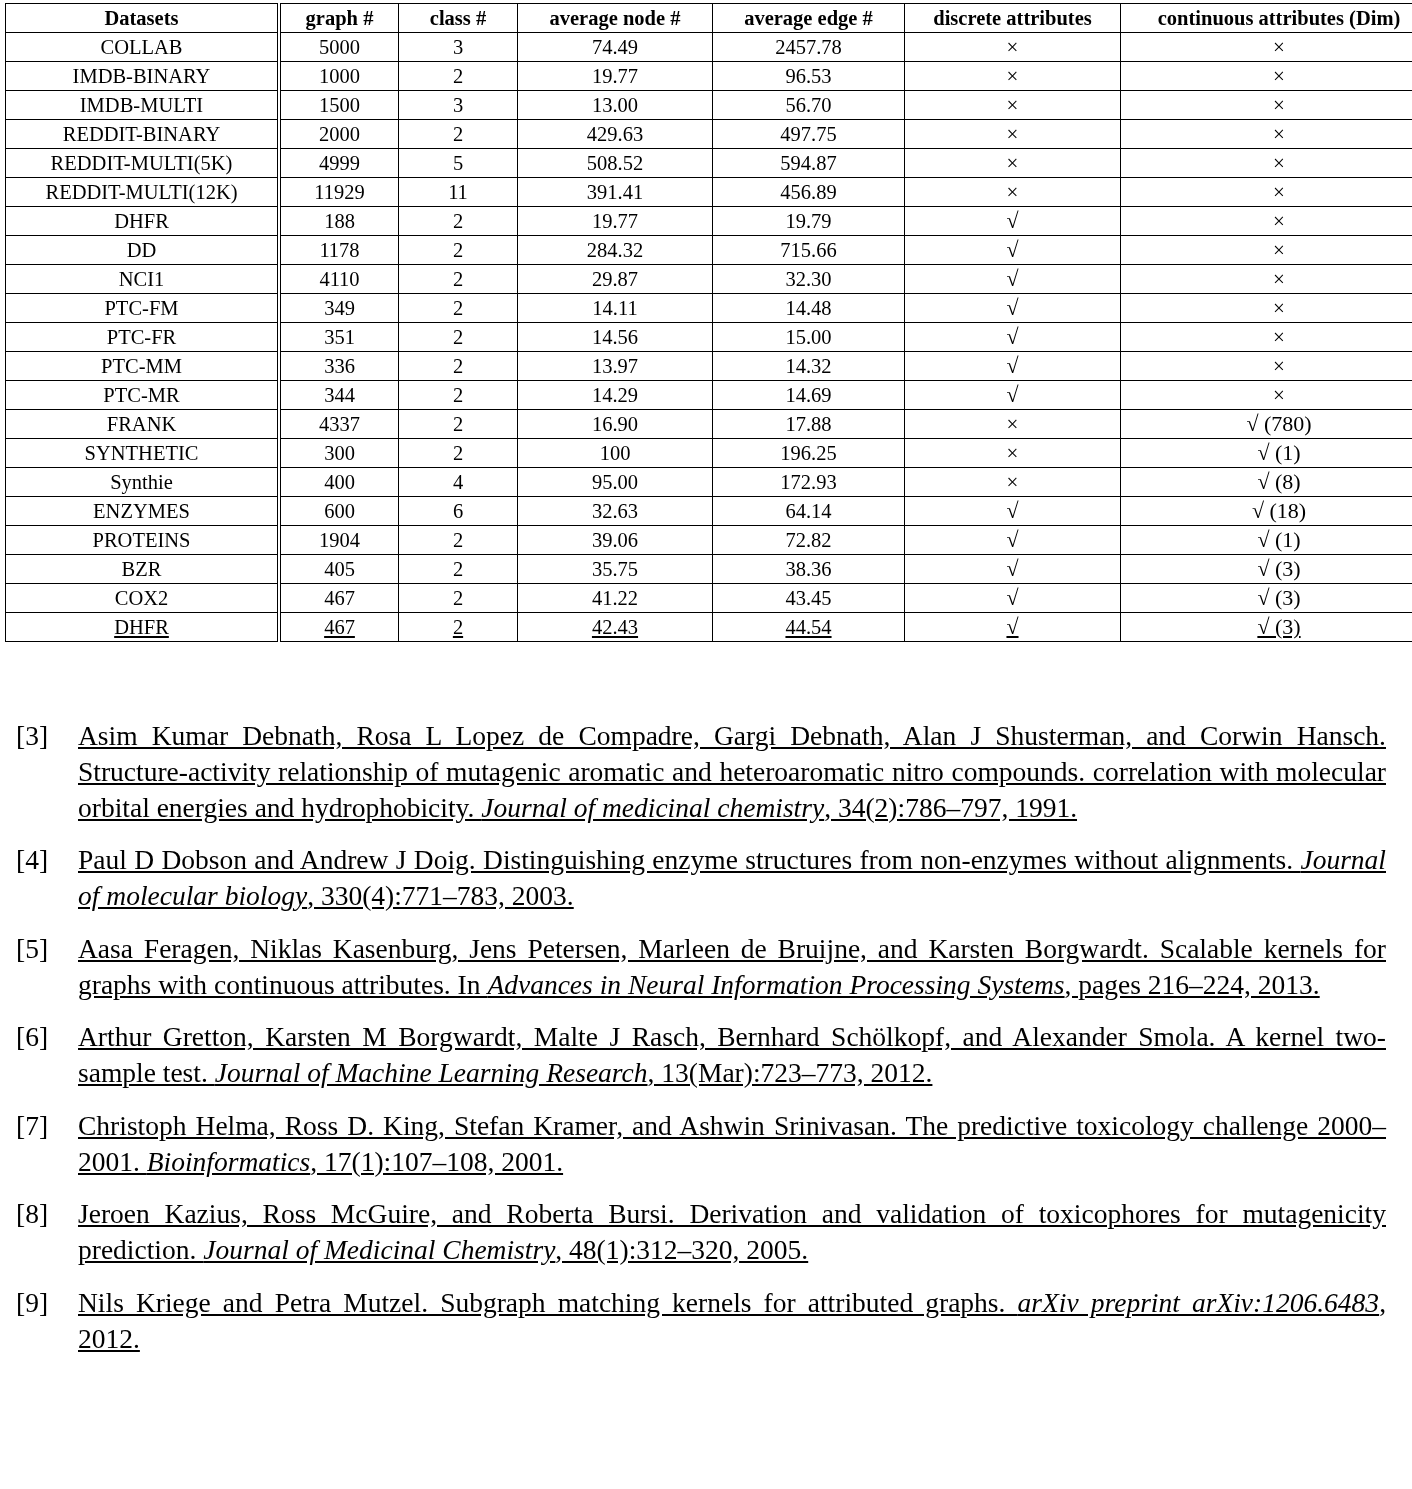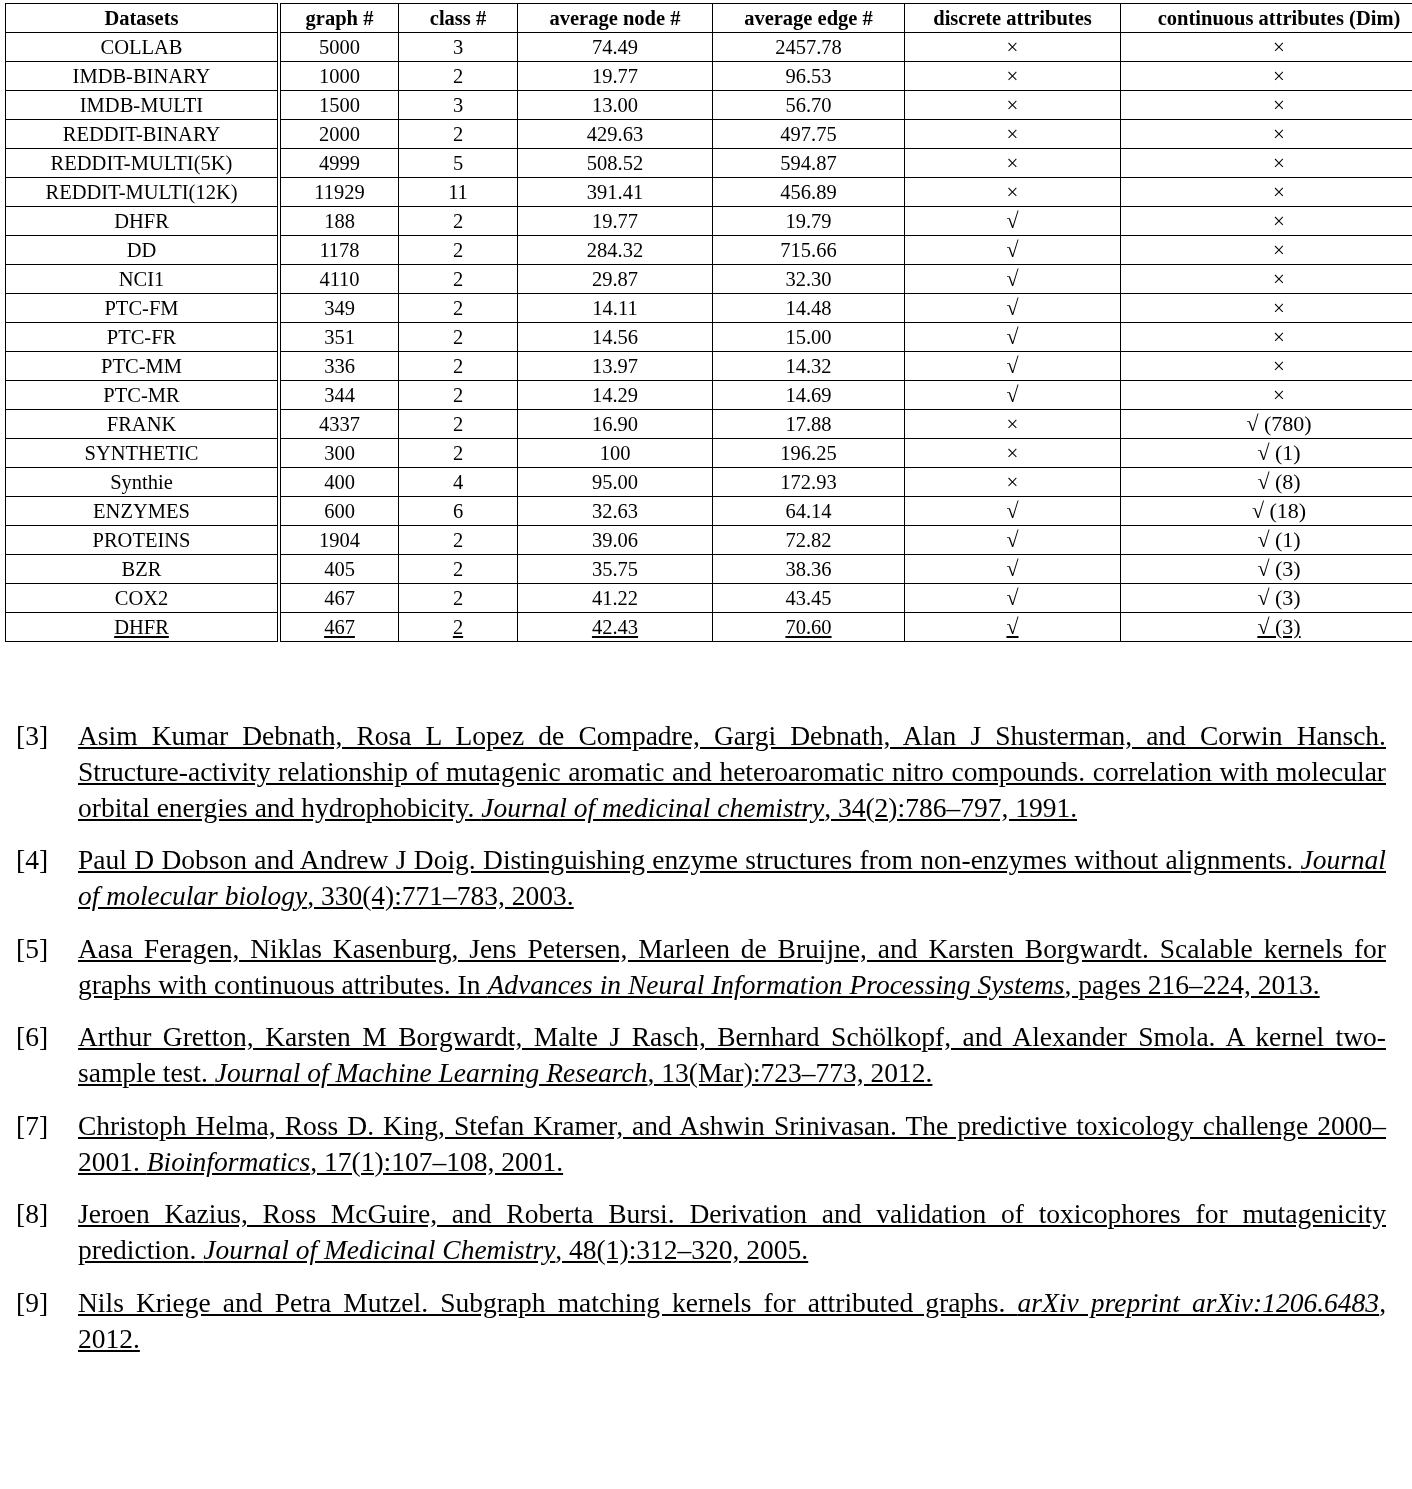--- a/index.html
+++ b/index.html
@@ -280,21 +280,21 @@
           <td class="c-node">41.22</td>
           <td class="c-edge">43.45</td>
           <td class="c-disc"><span class="mark-v">√</span></td>
           <td class="c-cont"><span class="mark-v">√ (3)</span></td>
         </tr>
         <tr>
           <td class="c-name">DHFR</td>
           <td class="c-graph">467</td>
           <td class="c-class">2</td>
           <td class="c-node">42.43</td>
-          <td class="c-edge">70.60</td>
+          <td class="c-edge">44.54</td>
           <td class="c-disc"><span class="mark-v">√</span></td>
           <td class="c-cont"><span class="mark-v">√ (3)</span></td>
         </tr>
       </tbody>
   </table>
 </div>
 
 <div class="refs" id="refs">
     <div class="ref">
       <span class="lbl">[3]</span>

